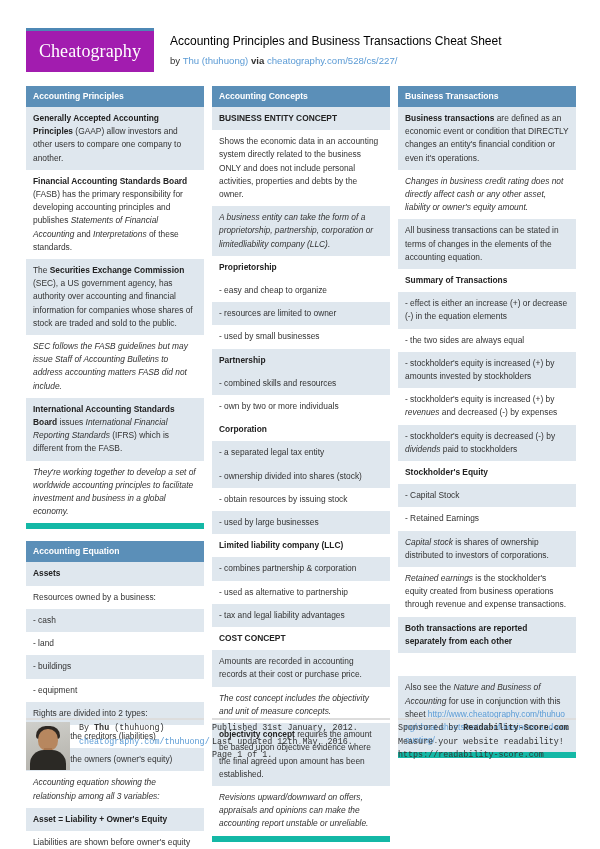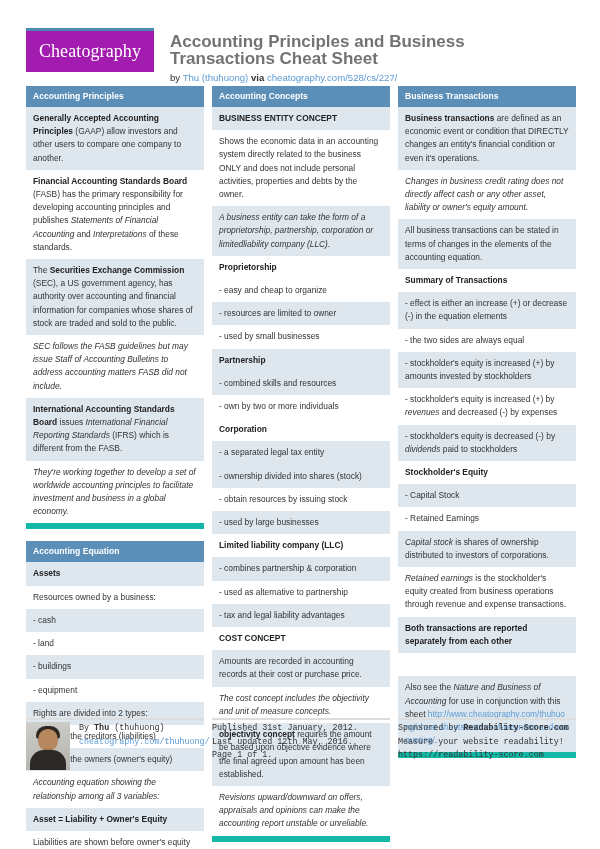--- a/index.html
+++ b/index.html
@@ -35,24 +35,24 @@
     font-family: "Liberation Serif", serif;
     color: #ffffff;
     font-size: 18px;
     letter-spacing: 0.1px;
   }
   .header-right {
     margin-left: 16px;
     padding-top: 5px;
   }
   .sheet-title {
-    color: #737373;
-    font-size: 17px;
+    color: #000000;
+    font-size: 12px;
     line-height: 17px;
-    font-weight: bold;
+    font-weight: normal;
   }
   .byline {
     font-size: 9.6px;
     color: #333333;
     margin-top: 4px;
     line-height: 13px;
   }
   .byline b { font-weight: bold; color: #333; }
   .lnk { color: #5b9bd5; text-decoration: none; }
   .byline .author { color: #5b9bd5; }

